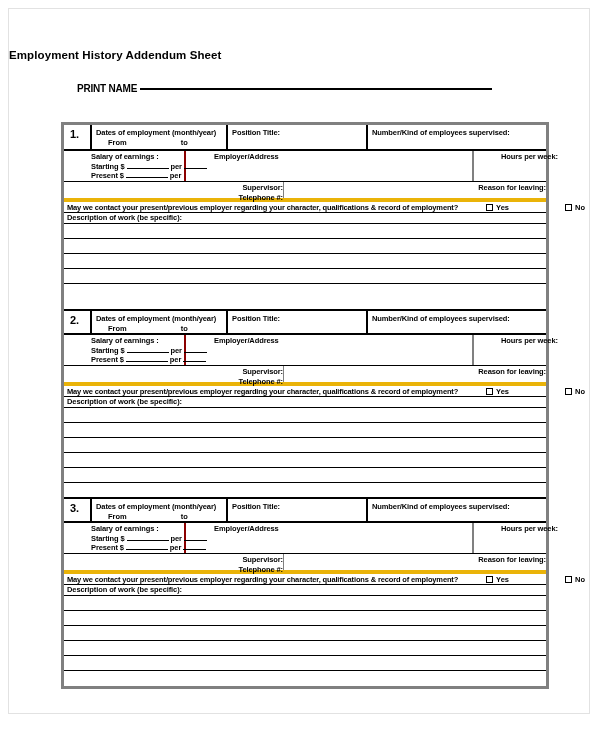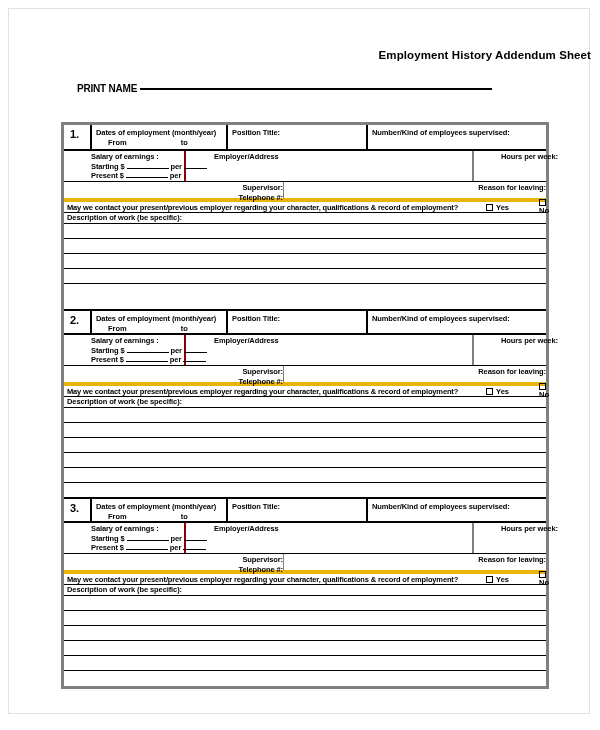--- a/index.html
+++ b/index.html
@@ -22,21 +22,21 @@
     height: 706px;
     border: 1px solid #e2e2e2;
     background: #ffffff;
     box-sizing: border-box;
   }
   .title {
     position: absolute;
     left: 0;
     top: 40px;
     width: 582px;
-    text-align: right;
+    text-align: left;
     font-size: 11.5px;
     font-weight: bold;
     letter-spacing: 0.1px;
   }
   .printname {
     position: absolute;
     left: 68px;
     top: 74px;
     width: 440px;
     font-size: 10px;
@@ -161,23 +161,23 @@
     font-size: 7.5px;
     font-weight: bold;
     white-space: nowrap;
     letter-spacing: -0.15px;
   }
   .cbwrap {
     display: flex;
     align-items: center;
     font-size: 7.5px;
     font-weight: bold;
-    margin-right: 2px;
-  }
-  .cbwrap.last { margin-right: 8px; flex-direction: column; }
+    margin-right: 28px;
+  }
+  .cbwrap.last { margin-right: 8px; }
   .cbox {
     display: inline-block;
     width: 5px;
     height: 5px;
     border: 1px solid #000;
     margin-right: 3px;
   }
 
   
   .desc-row {

